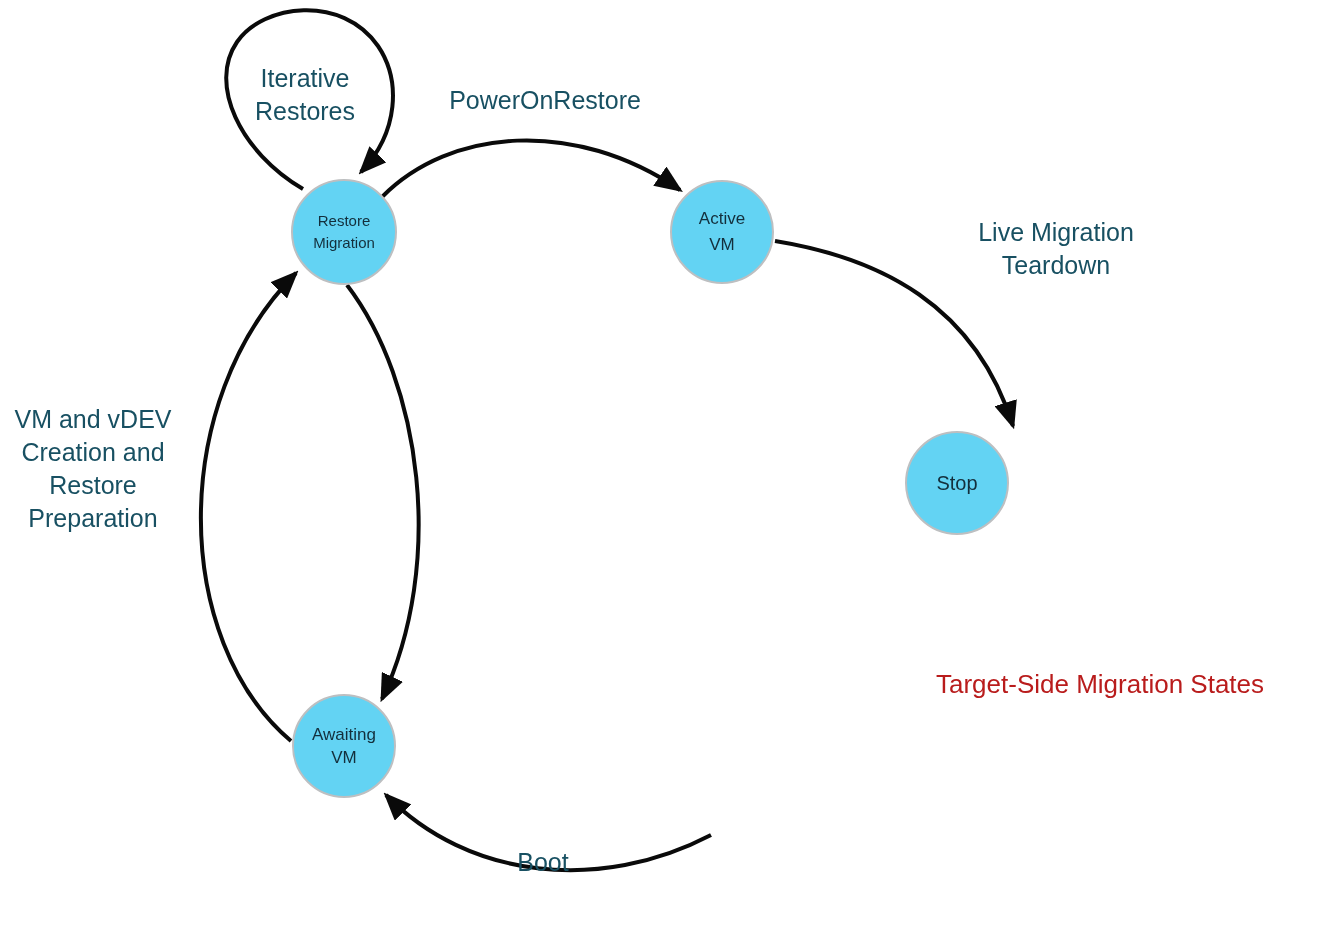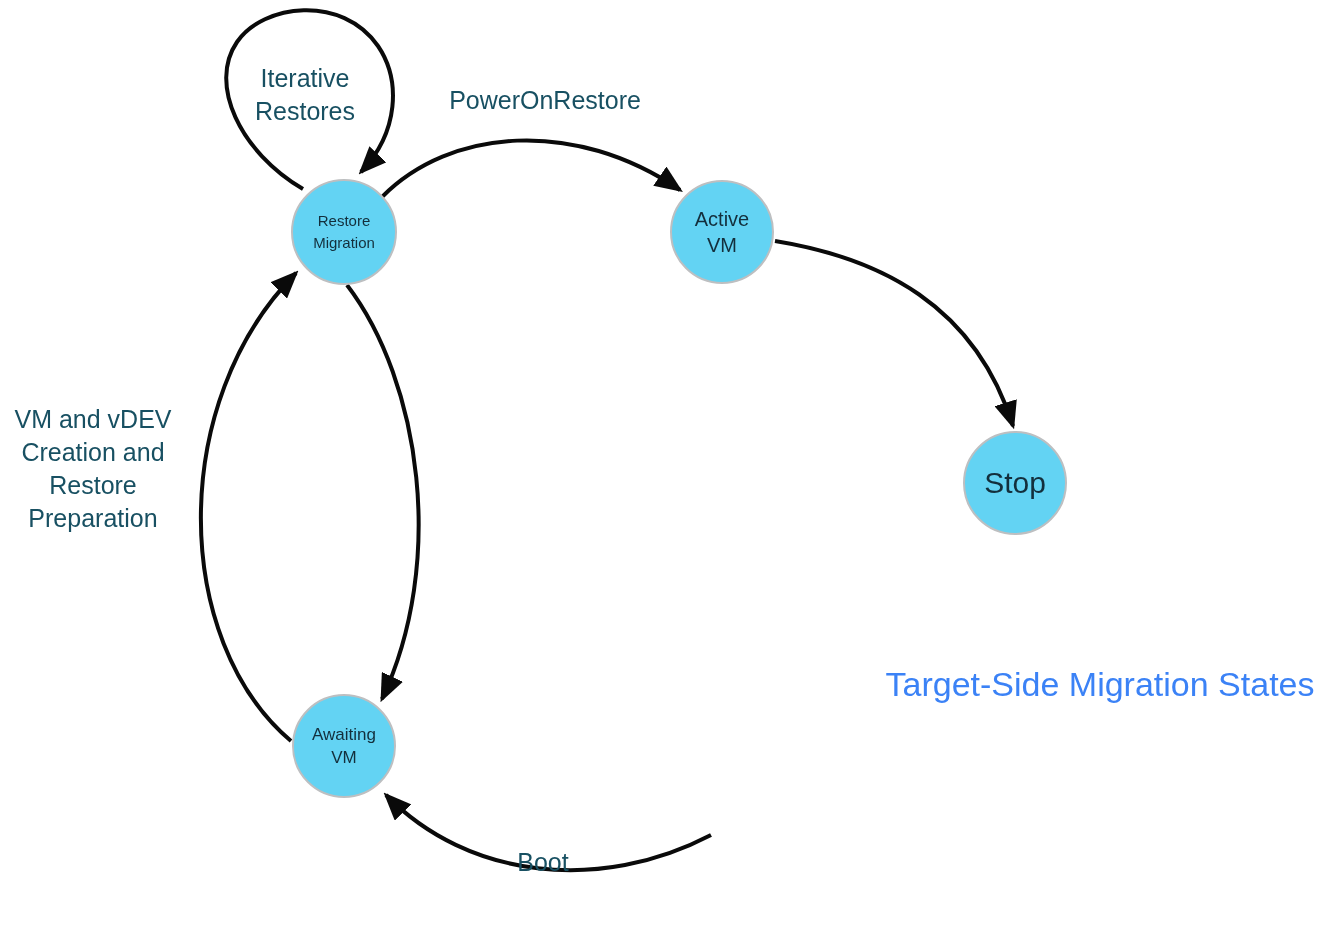--- a/index.html
+++ b/index.html
@@ -12,40 +12,40 @@
 
   .node {
     position:absolute; box-sizing:border-box; border-radius:50%;
     background:#63d3f3; border:2px solid #bdbfc1;
     display:flex; align-items:center; justify-content:center;
     text-align:center; color:#132f3c;
   }
   .node span { white-space:pre-line; display:block; }
 
   .node-restore   { left:291px; top:179px; width:106px; height:106px; font-size:15px; line-height:22px; }
-  .node-active    { left:670px; top:180px; width:104px; height:104px; font-size:20px; line-height:26px;text-align:center; }
-  .node-stop      { left:963px; top:431px; width:104px; height:104px; font-size:30px; line-height:26px; }
+  .node-active    { left:670px; top:180px; width:104px; height:104px; font-size:17px; line-height:26px;text-align:center; }
+  .node-stop      { left:905px; top:431px; width:104px; height:104px; font-size:20px; line-height:26px; }
   .node-awaiting  { left:292px; top:694px; width:104px; height:104px; font-size:17px; line-height:23px;align-items:center; }
   .node-start     { left:710px; top:775px; width:106px; height:106px; font-size:22px; line-height:26px; }
 
   .edge-label {
     position:absolute; transform:translate(-50%,-50%);
     text-align:center; color:#185062; font-size:25px; line-height:33px;
     white-space:pre-line;
   }
   .lbl-iterative { left:305px; top:95px;  }
   .lbl-poweron   { left:545px; top:100px; }
   .lbl-teardown  { left:1056px; top:249px; }
   .lbl-vmvdev    { left:93px;  top:469px; }
   .lbl-failure   { left:570px; top:515px; }
   .lbl-boot      { left:543px; top:862px; }
 
   .diagram-title {
     position:absolute; left:1100px; top:684px; transform:translate(-50%,-50%);
-    color:#3b82f6; font-size:34px; white-space:nowrap;
+    color:#b91c1c; font-size:26px; white-space:nowrap;
   }
 </style>
 </head>
 <body>
 
 <div class="canvas">
 
   <svg class="edges-layer" viewBox="0 0 1334 937" xmlns="http://www.w3.org/2000/svg">
     <defs>
       <marker id="ah" viewBox="0 0 12 10" refX="10.5" refY="5" markerWidth="28" markerHeight="23.3" markerUnits="userSpaceOnUse" orient="auto">
@@ -78,20 +78,22 @@
     <span>Stop</span>
   </div>
   <div class="node node-awaiting">
     <span>Awaiting
 VM</span>
   </div>
 
   <div class="edge-label lbl-poweron">PowerOnRestore</div>
   <div class="edge-label lbl-iterative">Iterative
 Restores</div>
+  <div class="edge-label lbl-teardown">Live Migration
+Teardown</div>
   <div class="edge-label lbl-vmvdev">VM and vDEV
 Creation and
 Restore
 Preparation</div>
   <div class="edge-label lbl-boot">Boot</div>
 
   <div class="diagram-title">Target-Side Migration States</div>
 
 </div>
 

